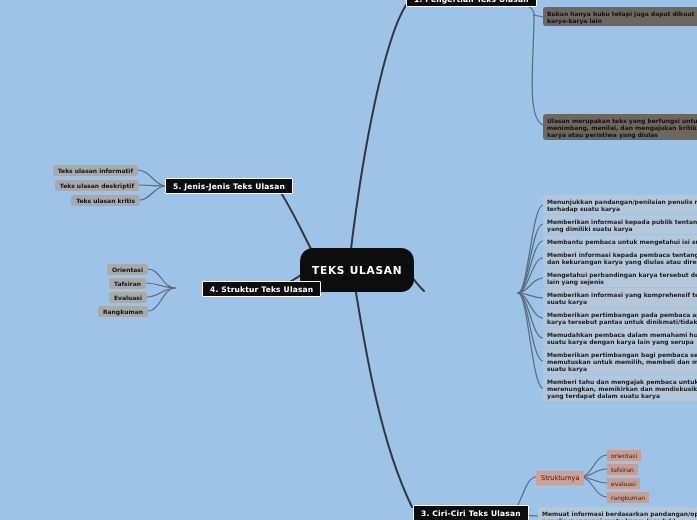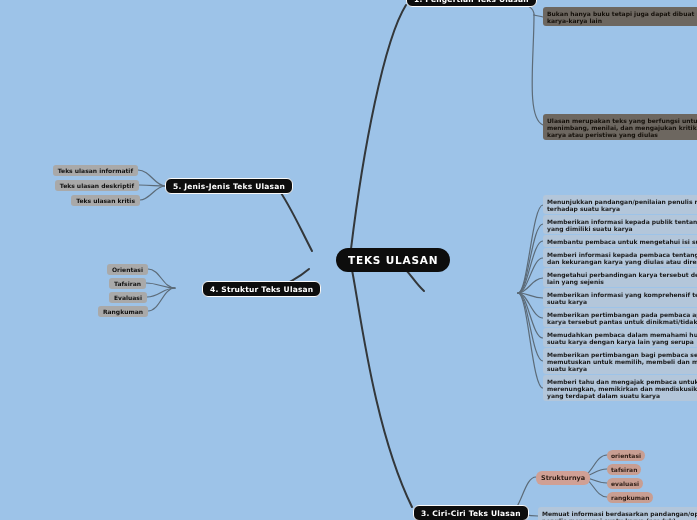--- a/index.html
+++ b/index.html
@@ -6,36 +6,36 @@
   #stage{
     position:relative; width:697px; height:520px; overflow:hidden;
     background:var(--bg); font-family:"DejaVu Sans","Liberation Sans",sans-serif;
   }
   #stage svg{position:absolute; left:0; top:0; width:697px; height:520px;}
   path.main{fill:none; stroke:var(--line-main); stroke-width:2; stroke-linecap:round;}
   path.thin{fill:none; stroke:var(--line-thin); stroke-width:1.2; stroke-linecap:round;}
 
   .topic{
     position:absolute; background:var(--node-bg); color:var(--node-text);
-    border:1.5px solid var(--node-border); border-radius:6px;
+    border:1.5px solid var(--node-border); border-radius:1px;
     padding:2.5px 7px; font-size:7.5px; font-weight:bold; white-space:nowrap;
     letter-spacing:.2px;
   }
   .topic.center{
-    border:none; border-radius:13px; padding:6px 12px;
-    font-size:10.5px; letter-spacing:.8px;margin-left:36px;
+    border:none; border-radius:13px; padding:16px 12px;
+    font-size:10.5px; letter-spacing:.8px;
   }
   .graybox{
     position:absolute; background:var(--gray-box); color:#111;
     border-radius:3px; padding:2px 5px; font-size:6px; font-weight:bold;
     white-space:nowrap;
   }
   .pinkbox{
     position:absolute; background:var(--pink-box); color:#2e1d15;
-    border-radius:6px; padding:3px 5px; font-size:6.5px; font-weight:bold;
+    border-radius:0; padding:3px 5px; font-size:6.5px; font-weight:normal;
     white-space:nowrap;
   }
   .pinkbox.small{background:var(--pink-box-small); padding:2px 4px; font-size:6px;}
   .note{
     position:absolute; background:var(--blue-note); color:var(--ink);
     border-radius:3px; padding:2.5px 4px; font-size:6px; font-weight:bold;
     line-height:7px;
   }
   .note.dark{background:var(--dark-box); color:#15100a;}
   .note-stack{position:absolute;}

